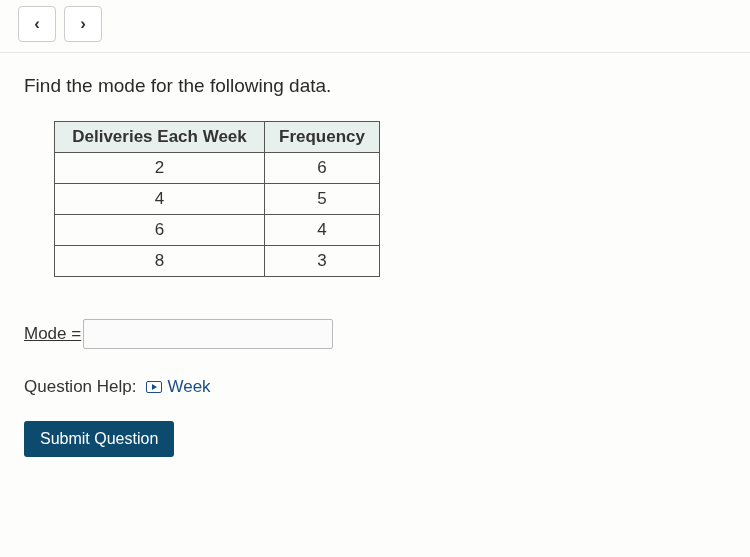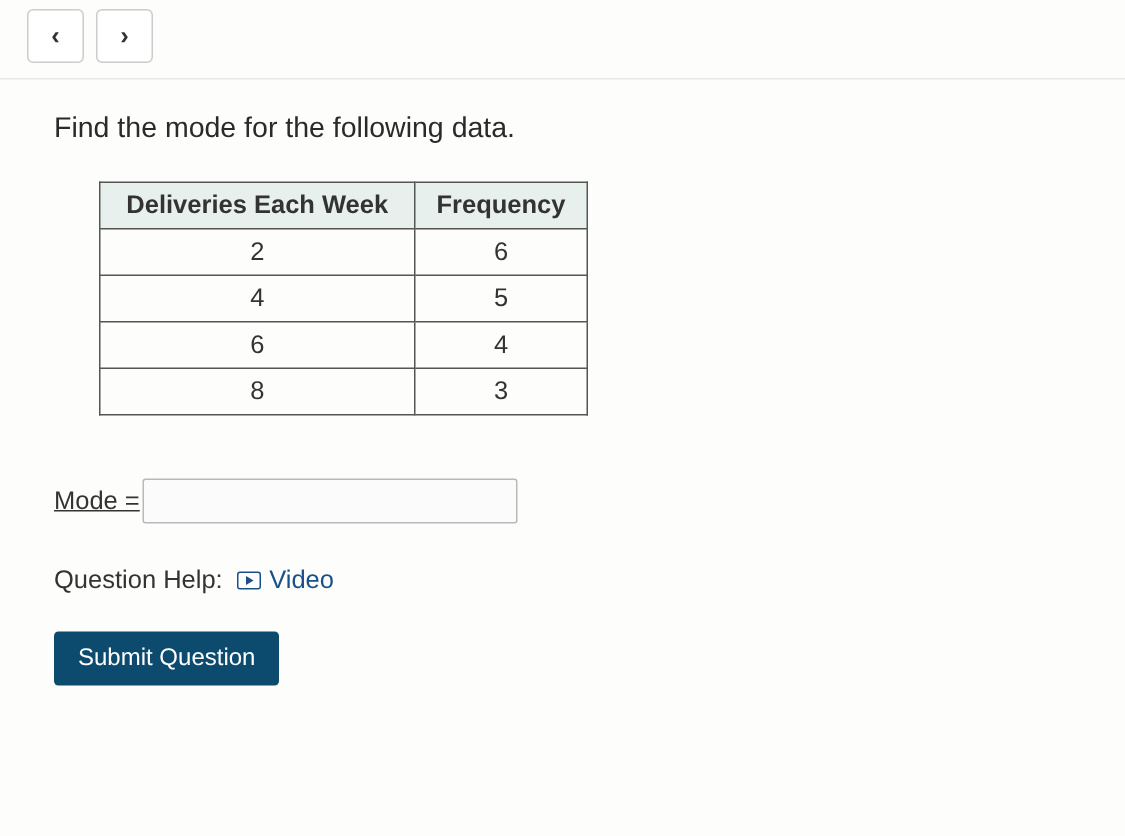--- a/index.html
+++ b/index.html
@@ -58,21 +58,21 @@
     height: 36px;
     display: flex;
     align-items: center;
     justify-content: center;
     font-size: 17px;
     font-weight: bold;
     color: #333;
     cursor: pointer;
   }
   .content {
-    padding: 22px 36px;
+    padding: 22px 24px;
   }
   .prompt {
     font-size: 19px;
     color: #2a2a2a;
     margin-bottom: 24px;
   }
   .data-table {
     border-collapse: collapse;
     margin-left: 30px;
     margin-bottom: 42px;
@@ -193,18 +193,18 @@
 
   <div class="answer-row">
     <span>Mode =</span>
     <input type="text" class="answer-input" value="" style="">
   </div>
 
   <div class="help-row">
     <span>Question Help:</span>
     <span class="video-link">
       <span class="video-icon"></span>
-      <span>Video</span>
+      <span>Week</span>
     </span>
   </div>
 
   <button class="submit-btn">Submit Question</button>
 </div>
 
 </body></html>

